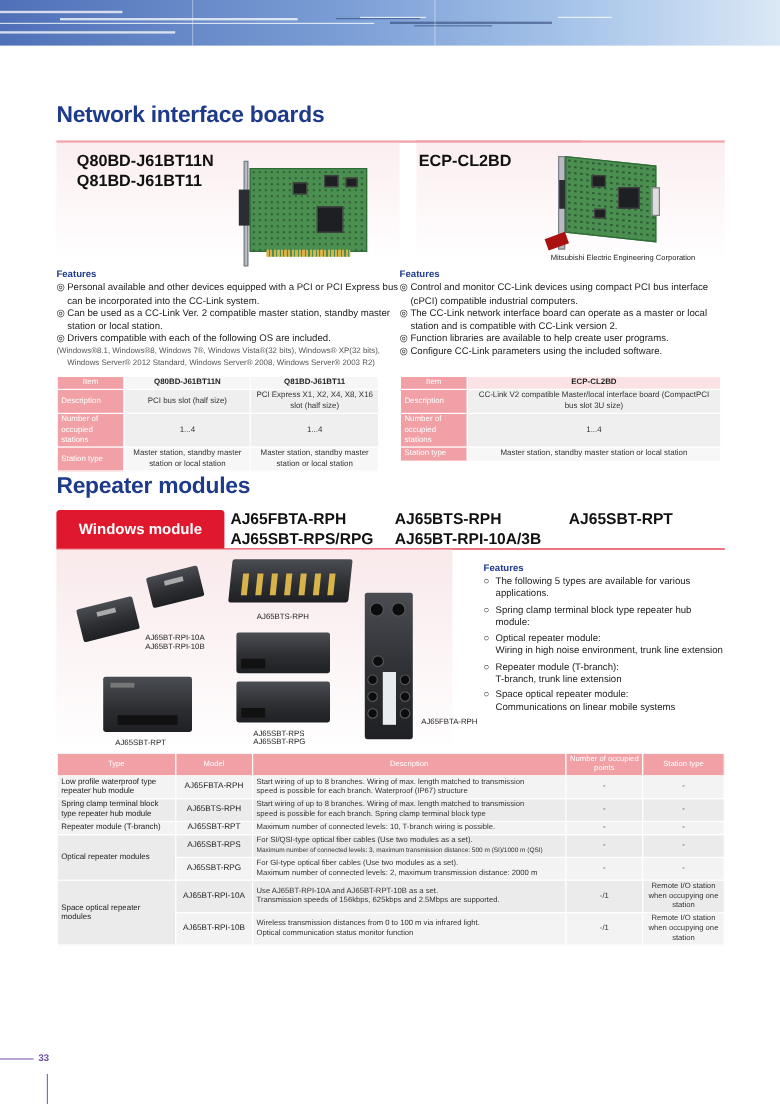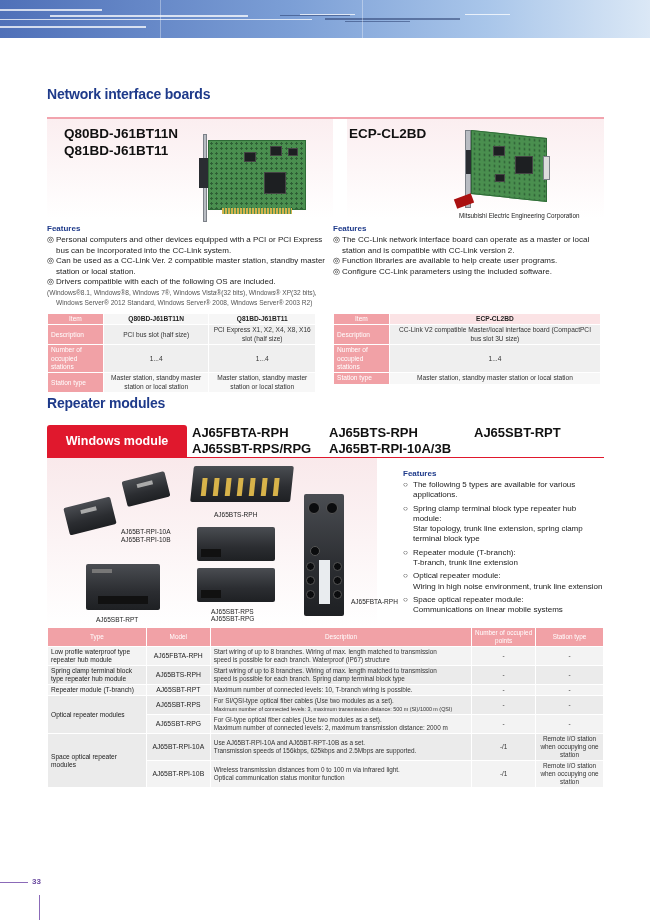--- a/index.html
+++ b/index.html
@@ -5,21 +5,21 @@
   * { box-sizing: border-box; margin: 0; padding: 0; }
   html, body { width: 650px; height: 920px; background: #ffffff; overflow: hidden; }
   body { font-family: "Liberation Sans", sans-serif; color: #222; position: relative; }
 
   .banner { position: absolute; left: 0; top: 0; width: 650px; height: 38px;
     background: linear-gradient(90deg, #4f70b8 0%, #7c9fd6 45%, #a9c6ea 75%, #dbe8f6 100%); overflow: hidden; }
   .banner .ln { position: absolute; height: 2px; background: rgba(255,255,255,0.75); }
   .banner .ln.d { background: rgba(40,60,110,0.55); height: 1px; }
   .banner .vl { position: absolute; top: 0; width: 1px; height: 38px; background: rgba(255,255,255,0.35); }
 
-  .h1 { position: absolute; left: 47px; font-size: 14px; font-weight: bold; color: #1e3a8a; letter-spacing: -0.2px; }
+  .h1 { position: absolute; left: 47px; font-size: 19px; font-weight: bold; color: #1e3a8a; letter-spacing: -0.2px; }
   .rule-pink { position: absolute; height: 2px; background: #f2a4ae; }
 
   .prod-box { position: absolute; background: linear-gradient(180deg, #fbeef0 0%, #ffffff 100%); }
   .prod-title { position: absolute; font-size: 13.5px; font-weight: bold; color: #111; line-height: 17px; }
 
   .board-img { position: absolute; }
   .pcb { position: absolute; background: #4a8f4f; border: 1px solid #2f6b37;
     background-image: radial-gradient(#2e5e35 1px, transparent 1.2px); background-size: 5px 5px; }
   .chip { position: absolute; background: #1d1f22; border: 1px solid #444; }
   .bracket { position: absolute; background: #b8bcc2; border: 1px solid #7c8188; }
@@ -111,28 +111,29 @@
   <div class="pcb" style="left:16px;top:4px;width:76px;height:64px;transform:skewY(6deg);"></div>
   <div class="chip" style="left:60px;top:26px;width:18px;height:18px;"></div>
   <div class="chip" style="left:38px;top:16px;width:12px;height:10px;"></div>
   <div class="chip" style="left:40px;top:44px;width:10px;height:8px;"></div>
   <div class="bracket" style="left:88px;top:26px;width:7px;height:24px;background:#ddd;"></div>
 </div>
 <div class="caption" style="left:459px;top:212px;font-size:6.3px;">Mitsubishi Electric Engineering Corporation</div>
 
 <div class="feat-title" style="left:47px;top:224px;">Features</div>
 <ul class="feat-list" style="left:47px;top:235px;width:286px;">
-  <li><span class="b">◎</span><span>Personal computers and other devices equipped with a PCI or PCI Express bus can be incorporated into the CC-Link system.</span></li>
+  <li><span class="b">◎</span><span>Personal available and other devices equipped with a PCI or PCI Express bus can be incorporated into the CC-Link system.</span></li>
   <li><span class="b">◎</span><span>Can be used as a CC-Link Ver. 2 compatible master station, standby master station or local station.</span></li>
   <li><span class="b">◎</span><span>Drivers compatible with each of the following OS are included.</span></li>
   <li class="feat-note">(Windows®8.1, Windows®8, Windows 7®, Windows Vista®(32 bits), Windows® XP(32 bits), Windows Server® 2012 Standard, Windows Server® 2008, Windows Server® 2003 R2)</li>
 </ul>
 
 <div class="feat-title" style="left:333px;top:224px;">Features</div>
 <ul class="feat-list" style="left:333px;top:235px;width:275px;">
+  <li><span class="b">◎</span><span>Control and monitor CC-Link devices using compact PCI bus interface (cPCI) compatible industrial computers.</span></li>
   <li><span class="b">◎</span><span>The CC-Link network interface board can operate as a master or local station and is compatible with CC-Link version 2.</span></li>
   <li><span class="b">◎</span><span>Function libraries are available to help create user programs.</span></li>
   <li><span class="b">◎</span><span>Configure CC-Link parameters using the included software.</span></li>
 </ul>
 
 <table class="spec" style="left:47px;top:313px;width:269px;">
   <colgroup>
       <col style="width:56px">
       <col style="width:106px">
       <col style="width:107px">
@@ -243,23 +244,23 @@
   <div class="hole" style="left:2px;top:82px;width:9px;height:9px;"></div>
   <div class="hole" style="left:29px;top:82px;width:9px;height:9px;"></div>
   <div class="hole" style="left:2px;top:96px;width:9px;height:9px;"></div>
   <div class="hole" style="left:29px;top:96px;width:9px;height:9px;"></div>
 </div>
 <div class="caption" style="left:351px;top:598px;">AJ65FBTA-RPH</div>
 
 <div class="feat-title" style="left:403px;top:469px;">Features</div>
 <ul class="feat-list" style="left:391px;top:480px;width:215px;line-height:10.3px;">
   <li style="margin-bottom:3px;padding-left:22px;text-indent:-10px;"><span class="b" style="width:10px;">○</span><span>The following 5 types are available for various applications.</span></li>
-  <li style="margin-bottom:3px;padding-left:22px;text-indent:-10px;"><span class="b" style="width:10px;">○</span><span>Spring clamp terminal block type repeater hub module:</span><br><span>Star topology, trunk line extension, spring clamp terminal block type</span></li>
+  <li style="margin-bottom:3px;padding-left:22px;text-indent:-10px;"><span class="b" style="width:10px;">○</span><span>Spring clamp terminal block type repeater hub module:</span><br></li>
+  <li style="margin-bottom:3px;padding-left:22px;text-indent:-10px;"><span class="b" style="width:10px;">○</span><span>Optical repeater module:</span><br><span>Wiring in high noise environment, trunk line extension</span></li>
   <li style="margin-bottom:3px;padding-left:22px;text-indent:-10px;"><span class="b" style="width:10px;">○</span><span>Repeater module (T-branch):</span><br><span>T-branch, trunk line extension</span></li>
-  <li style="margin-bottom:3px;padding-left:22px;text-indent:-10px;"><span class="b" style="width:10px;">○</span><span>Optical repeater module:</span><br><span>Wiring in high noise environment, trunk line extension</span></li>
   <li style="padding-left:22px;text-indent:-10px;"><span class="b" style="width:10px;">○</span><span>Space optical repeater module:</span><br><span>Communications on linear mobile systems</span></li>
 </ul>
 
 <table class="rep">
   <colgroup>
       <col style="width:99px">
       <col style="width:64px">
       <col style="width:262px">
       <col style="width:64px">
       <col style="width:68px">

